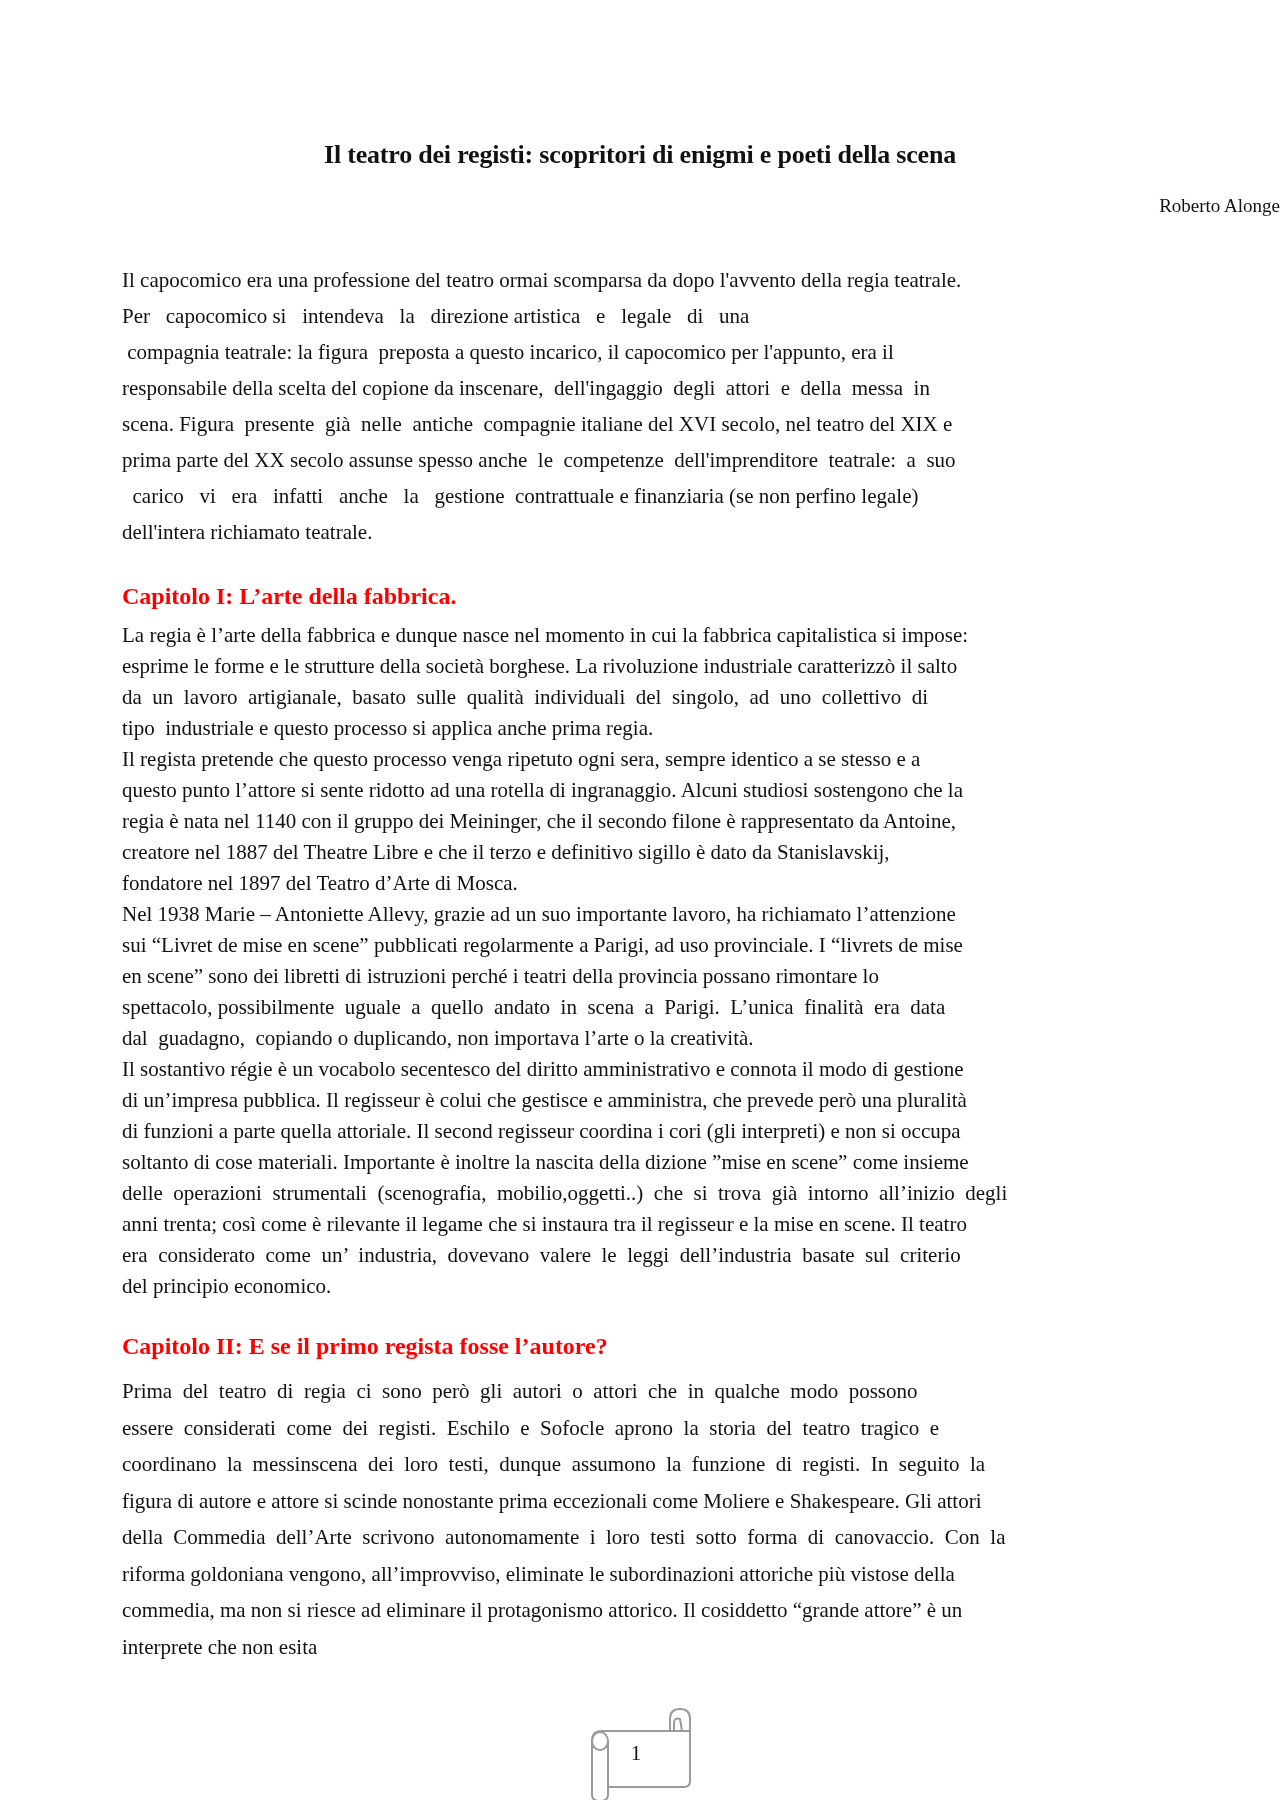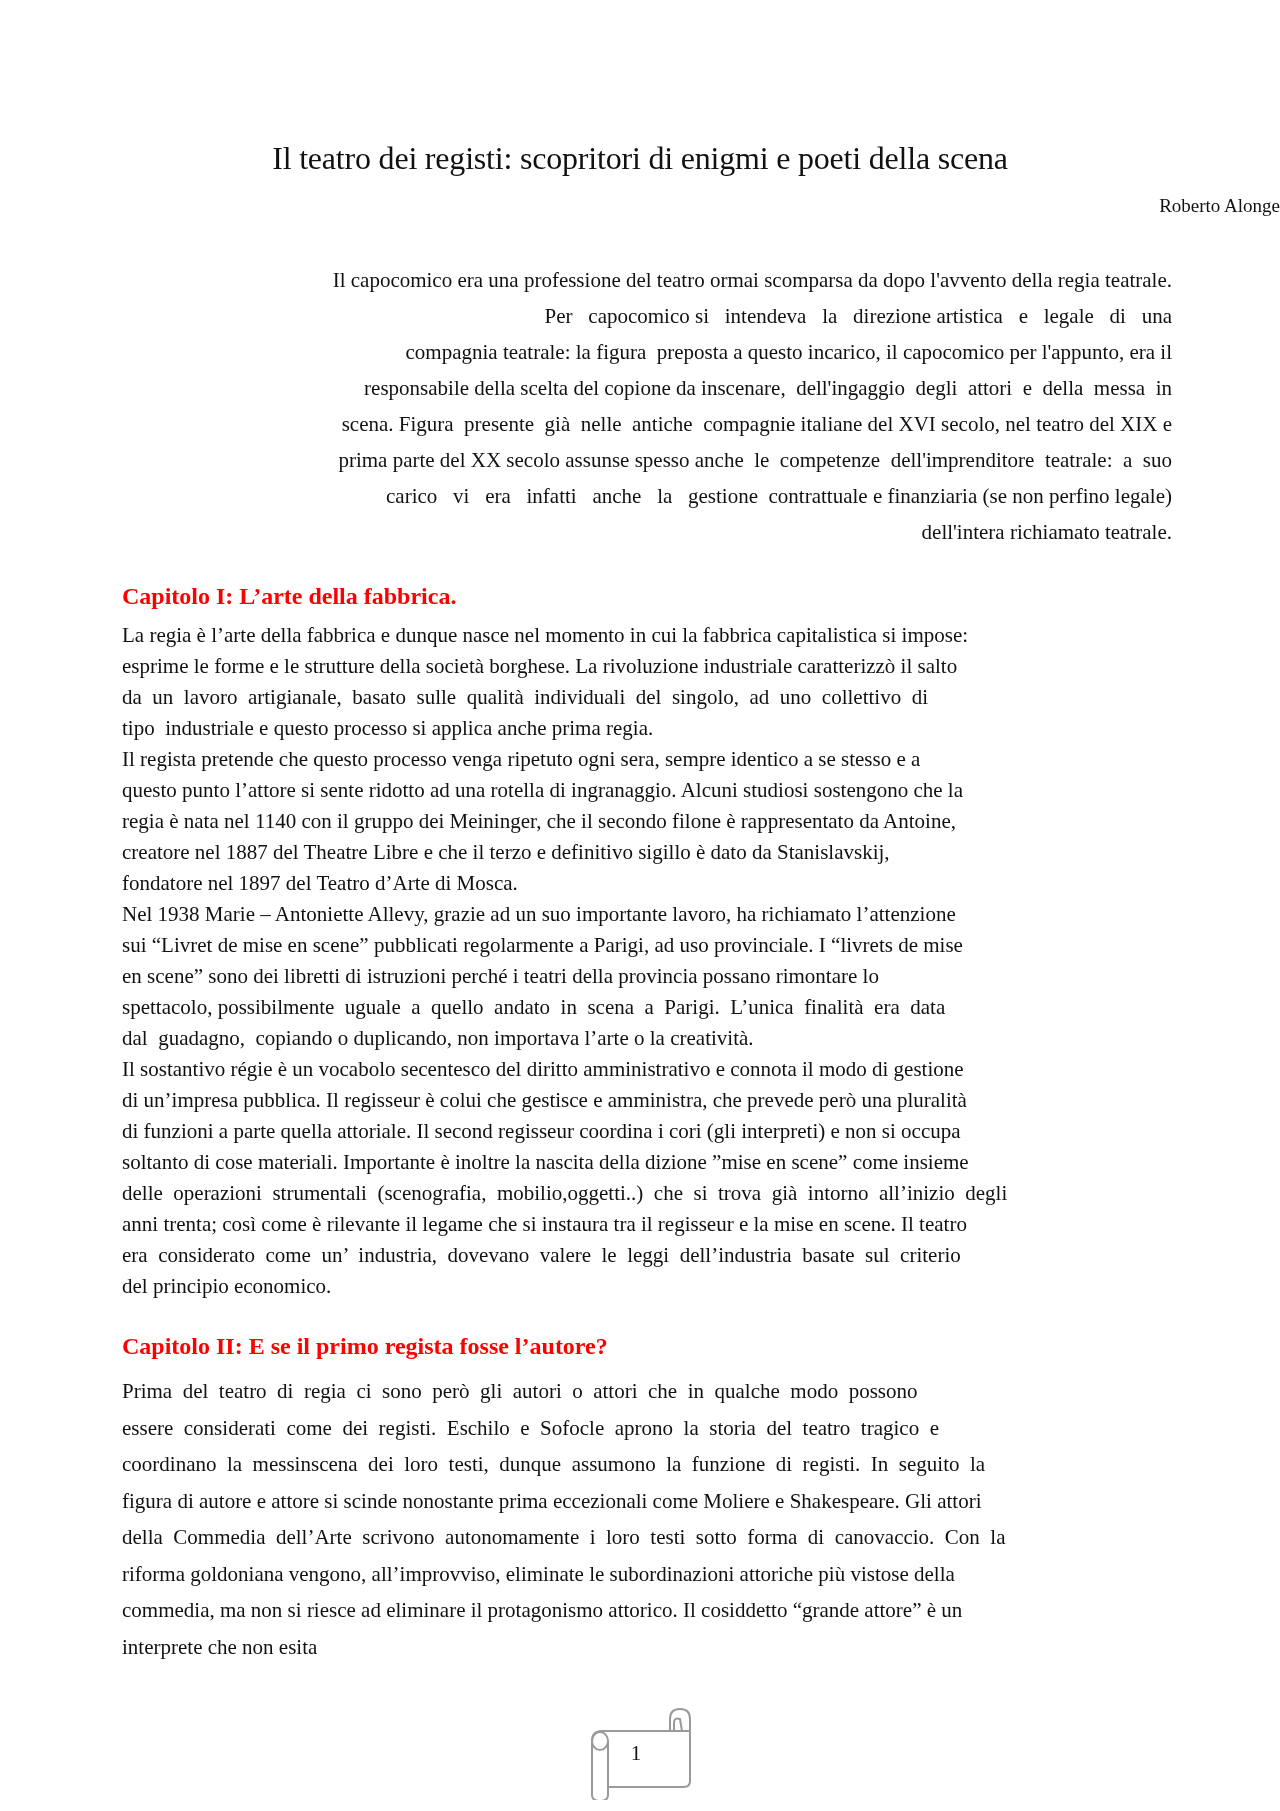--- a/index.html
+++ b/index.html
@@ -21,23 +21,24 @@
       width: 1280px;
       height: 1811px;
       background: #ffffff;
     }
     .title {
       position: absolute;
       top: 140px;
       left: 0;
       width: 1280px;
       text-align: center;
-      font-size: 32px;
+      font-size: 26px;
       letter-spacing: -0.2px;
       color: #111;
+      font-weight: bold;
     }
     .author {
       position: absolute;
       top: 195px;
       left: 0;
       width: 1280px;
       text-align: right;
       font-size: 19px;
       color: #111;
     }
@@ -45,21 +46,21 @@
       position: absolute;
       left: 122px;
       width: 1050px;
     }
     .line {
       display: block;
       white-space: pre;
       font-size: 21px;
       color: #111;
     }
-    .intro .line { height: 36px; line-height: 36px; text-align: right; }
+    .intro .line { height: 36px; line-height: 36px; }
     .cap1 .line { height: 31px; line-height: 31px; }
     .cap2 .line { height: 36.5px; line-height: 36.5px; }
     .heading {
       position: absolute;
       left: 122px;
       font-size: 24px;
       font-weight: bold;
       color: #ff0000;
       white-space: pre;
     }

